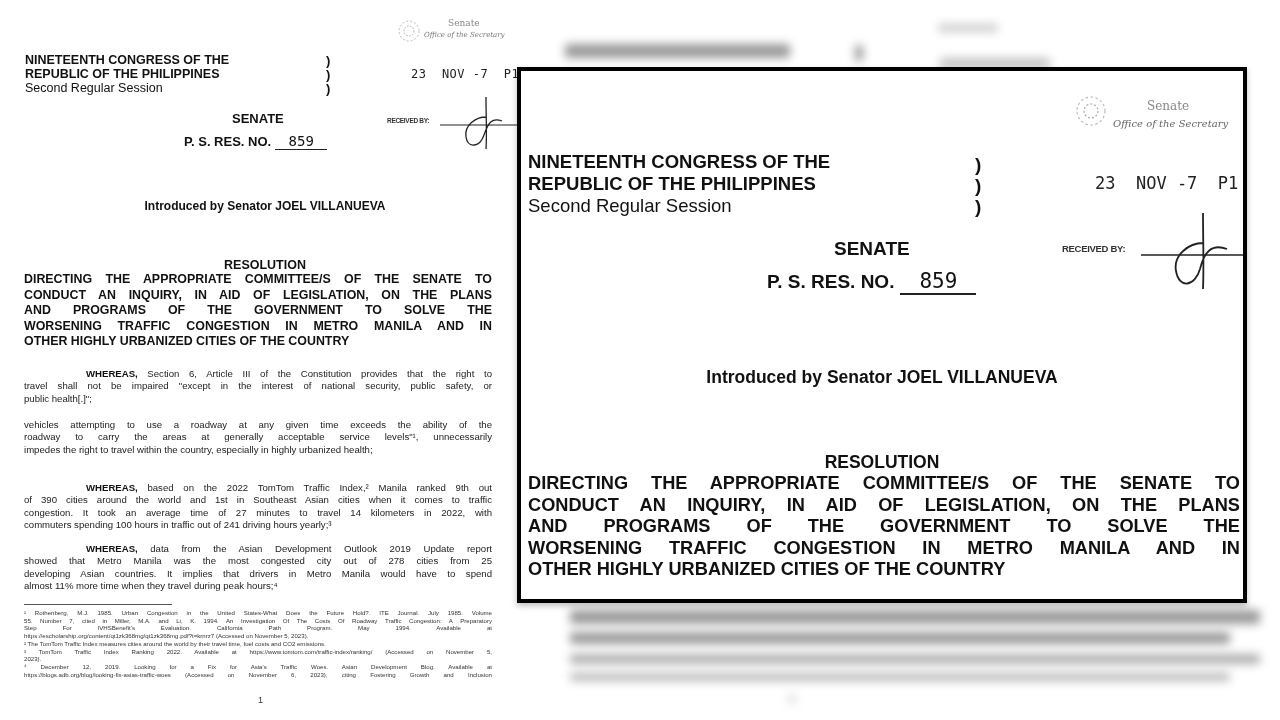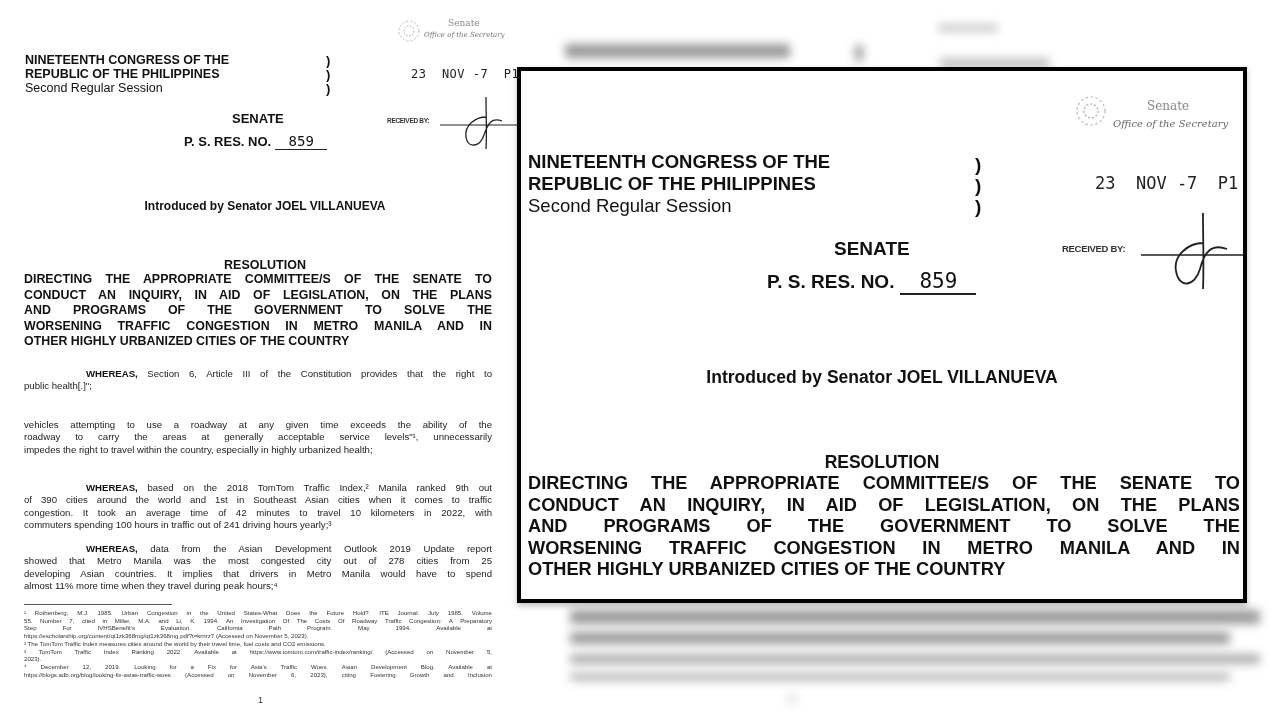--- a/index.html
+++ b/index.html
@@ -118,33 +118,34 @@
   <div class="abs res-title" style="left:24px; width:468px; top:272px;">
     <span class="jl">DIRECTING THE APPROPRIATE COMMITTEE/S OF THE SENATE TO</span>
     <span class="jl">CONDUCT AN INQUIRY, IN AID OF LEGISLATION, ON THE PLANS</span>
     <span class="jl">AND PROGRAMS OF THE GOVERNMENT TO SOLVE THE</span>
     <span class="jl">WORSENING TRAFFIC CONGESTION IN METRO MANILA AND IN</span>
     <span class="jl last">OTHER HIGHLY URBANIZED CITIES OF THE COUNTRY</span>
   </div>
 
   <div class="abs para" style="left:24px; width:468px; top:368px;">
     <span class="jl indent"><b>WHEREAS,</b><span> Section 6, Article III of the Constitution provides that the right to</span></span>
+    <span class="jl">travel shall not be impaired "except in the interest of national security, public safety, or</span>
     <span class="jl last">public health[.]";</span>
   </div>
 
   <div class="abs para" style="left:24px; width:468px; top:419px;">
     <span class="jl">vehicles attempting to use a roadway at any given time exceeds the ability of the</span>
     <span class="jl">roadway to carry the areas at generally acceptable service levels"¹, unnecessarily</span>
     <span class="jl last">impedes the right to travel within the country, especially in highly urbanized health;</span>
   </div>
 
   <div class="abs para" style="left:24px; width:468px; top:482px;">
-    <span class="jl indent"><b>WHEREAS,</b><span> based on the 2018 TomTom Traffic Index,² Manila ranked 9th out</span></span>
+    <span class="jl indent"><b>WHEREAS,</b><span> based on the 2022 TomTom Traffic Index,² Manila ranked 9th out</span></span>
     <span class="jl">of 390 cities around the world and 1st in Southeast Asian cities when it comes to traffic</span>
-    <span class="jl">congestion. It took an average time of 42 minutes to travel 10 kilometers in 2022, with</span>
+    <span class="jl">congestion. It took an average time of 27 minutes to travel 14 kilometers in 2022, with</span>
     <span class="jl last">commuters spending 100 hours in traffic out of 241 driving hours yearly;³</span>
   </div>
 
   <div class="abs para" style="left:24px; width:468px; top:543px;">
     <span class="jl indent"><b>WHEREAS,</b><span> data from the Asian Development Outlook 2019 Update report</span></span>
     <span class="jl">showed that Metro Manila was the most congested city out of 278 cities from 25</span>
     <span class="jl">developing Asian countries. It implies that drivers in Metro Manila would have to spend</span>
     <span class="jl last">almost 11% more time when they travel during peak hours;⁴</span>
   </div>
 

